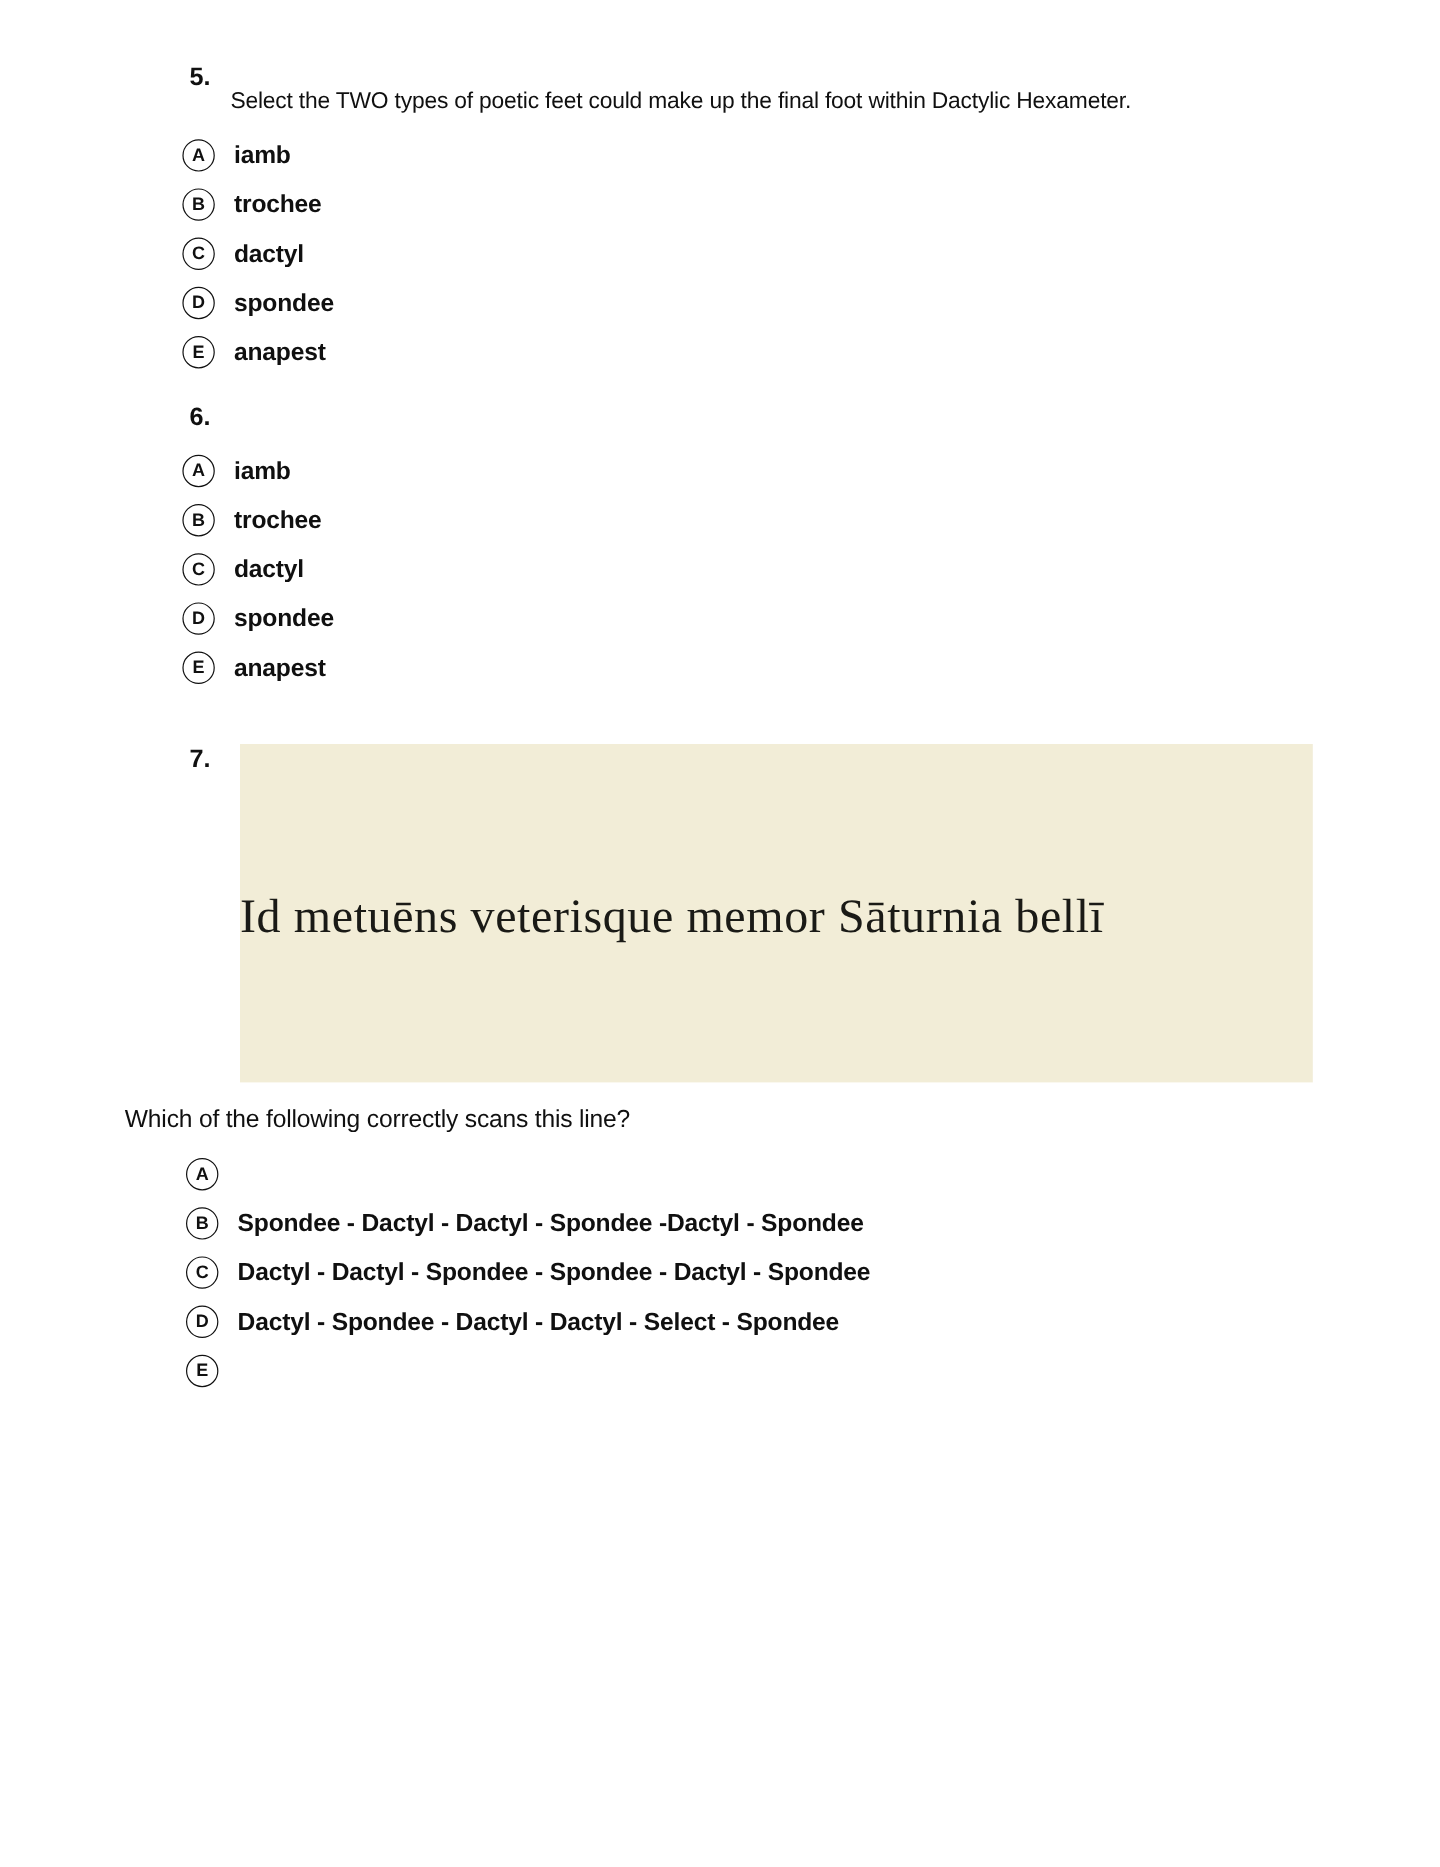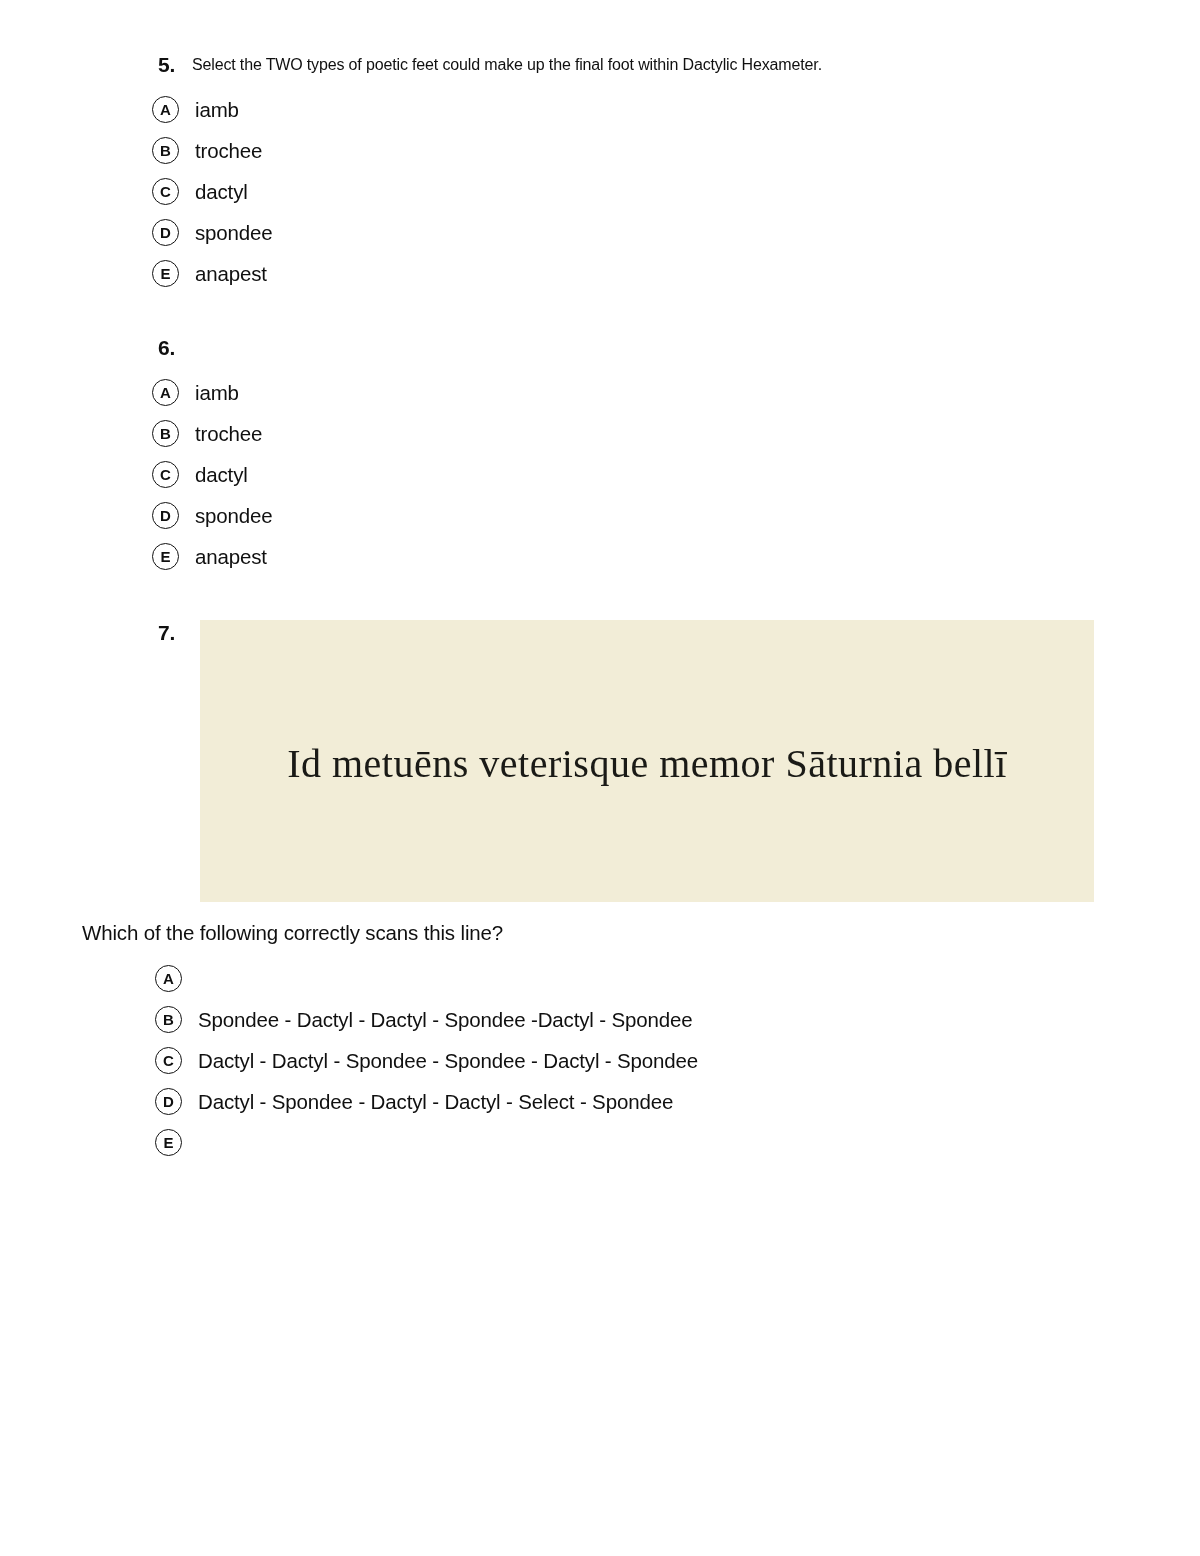--- a/index.html
+++ b/index.html
@@ -39,24 +39,25 @@
   .q-number {
     font-weight: bold;
     font-size: 21px;
     line-height: 26px;
     width: 34px;
     flex: 0 0 34px;
     text-align: left;
     letter-spacing: -0.2px;
   }
   .q-text {
-    font-size: 16px;
+    font-size: 19px;
     line-height: 26px;
     letter-spacing: -0.15px;
     white-space: nowrap;
+    margin-top: 20px;
   }
 
   
   .options {
     margin-top: 11px;
     padding-left: 152px;
   }
   .option {
     display: flex;
     align-items: center;
@@ -76,51 +77,51 @@
     line-height: 1;
     box-sizing: border-box;
     letter-spacing: 0;
   }
   .option-label {
     margin-left: 16px;
     font-size: 20.5px;
     line-height: 26px;
     letter-spacing: -0.15px;
     white-space: pre;
+    font-weight: bold;
   }
 
   
   .q7-head {
     display: flex;
     align-items: flex-start;
     padding-left: 158px;
   }
   .passage-panel {
     width: 894px;
     height: 282px;
     background: #f2edd7;
     display: flex;
     align-items: center;
-    justify-content: center;
     box-sizing: border-box;
     margin-left: 8px;
   }
   .passage-line {
     font-family: "Liberation Serif", "DejaVu Serif", serif;
     font-size: 40px;
     line-height: 1.1;
     color: #1a1a16;
     letter-spacing: 0.5px;
     white-space: nowrap;
     text-align: center;
     margin-top: 6px;
   }
 
   .q7-prompt {
-    padding-left: 82px;
+    padding-left: 104px;
     font-size: 20.5px;
     line-height: 26px;
     letter-spacing: -0.15px;
     margin-top: 18px;
   }
   .q7-options {
     margin-top: 12px;
     padding-left: 155px;
   }
 </style>

